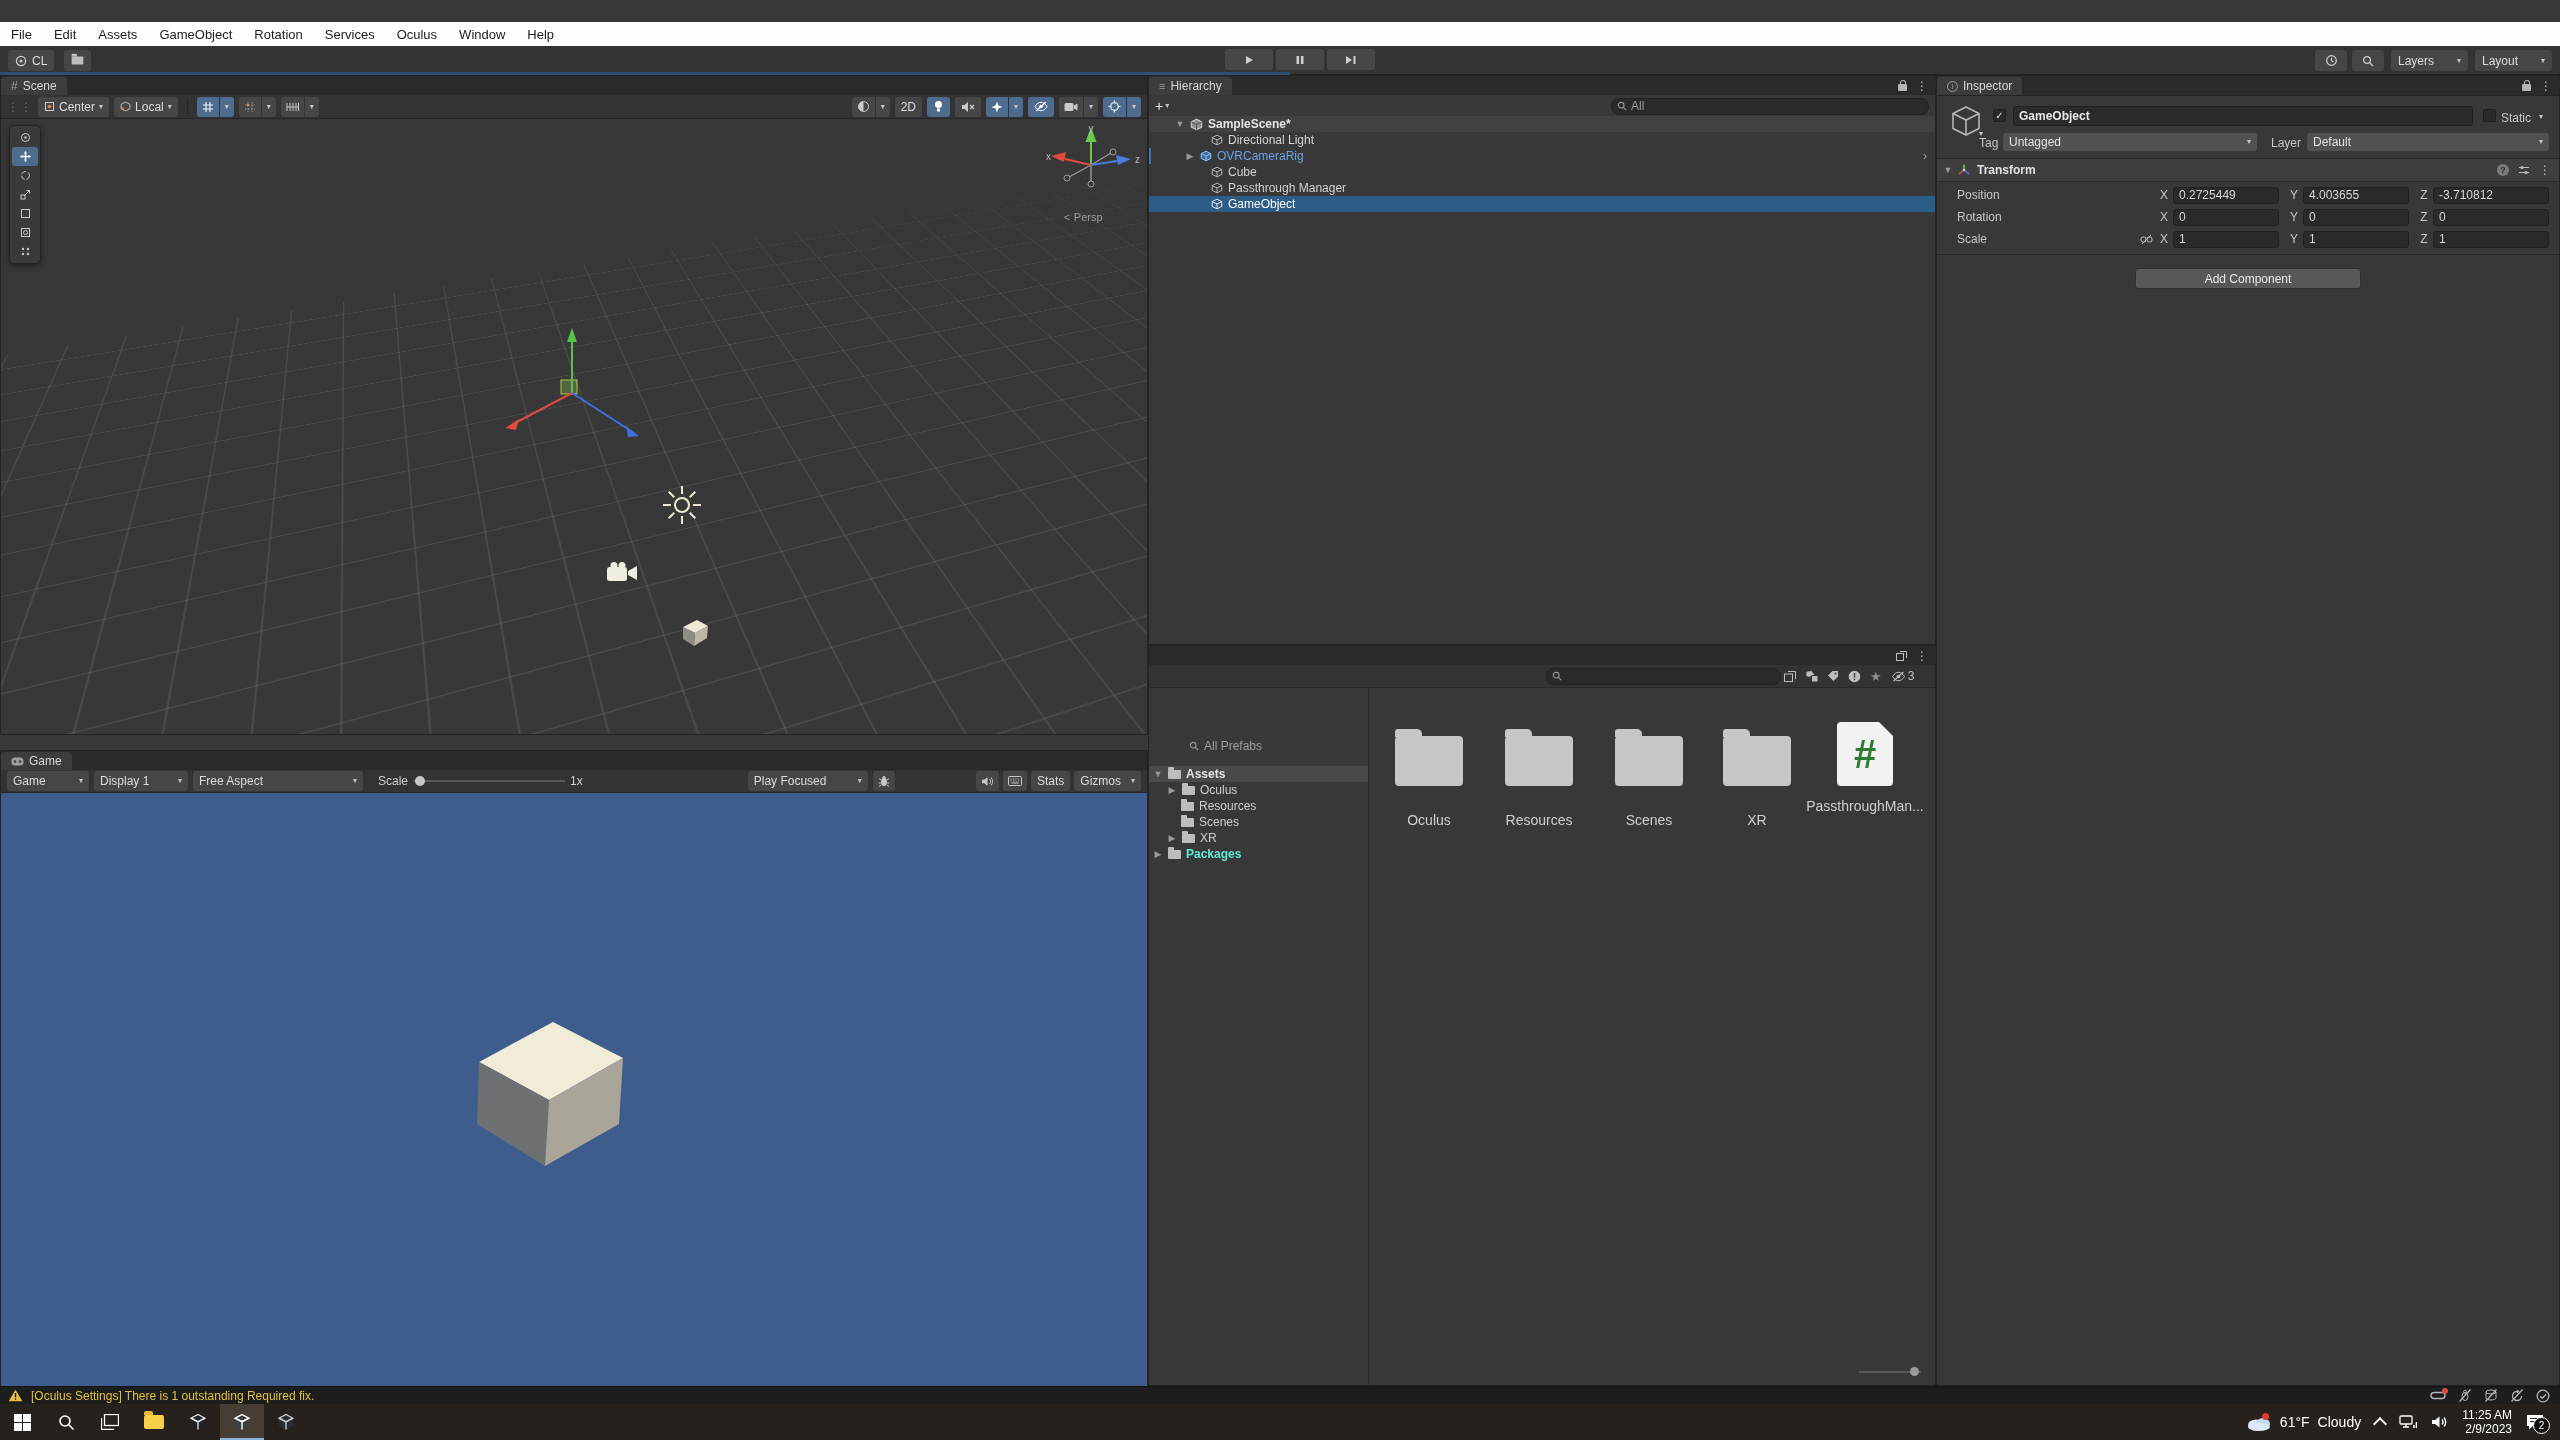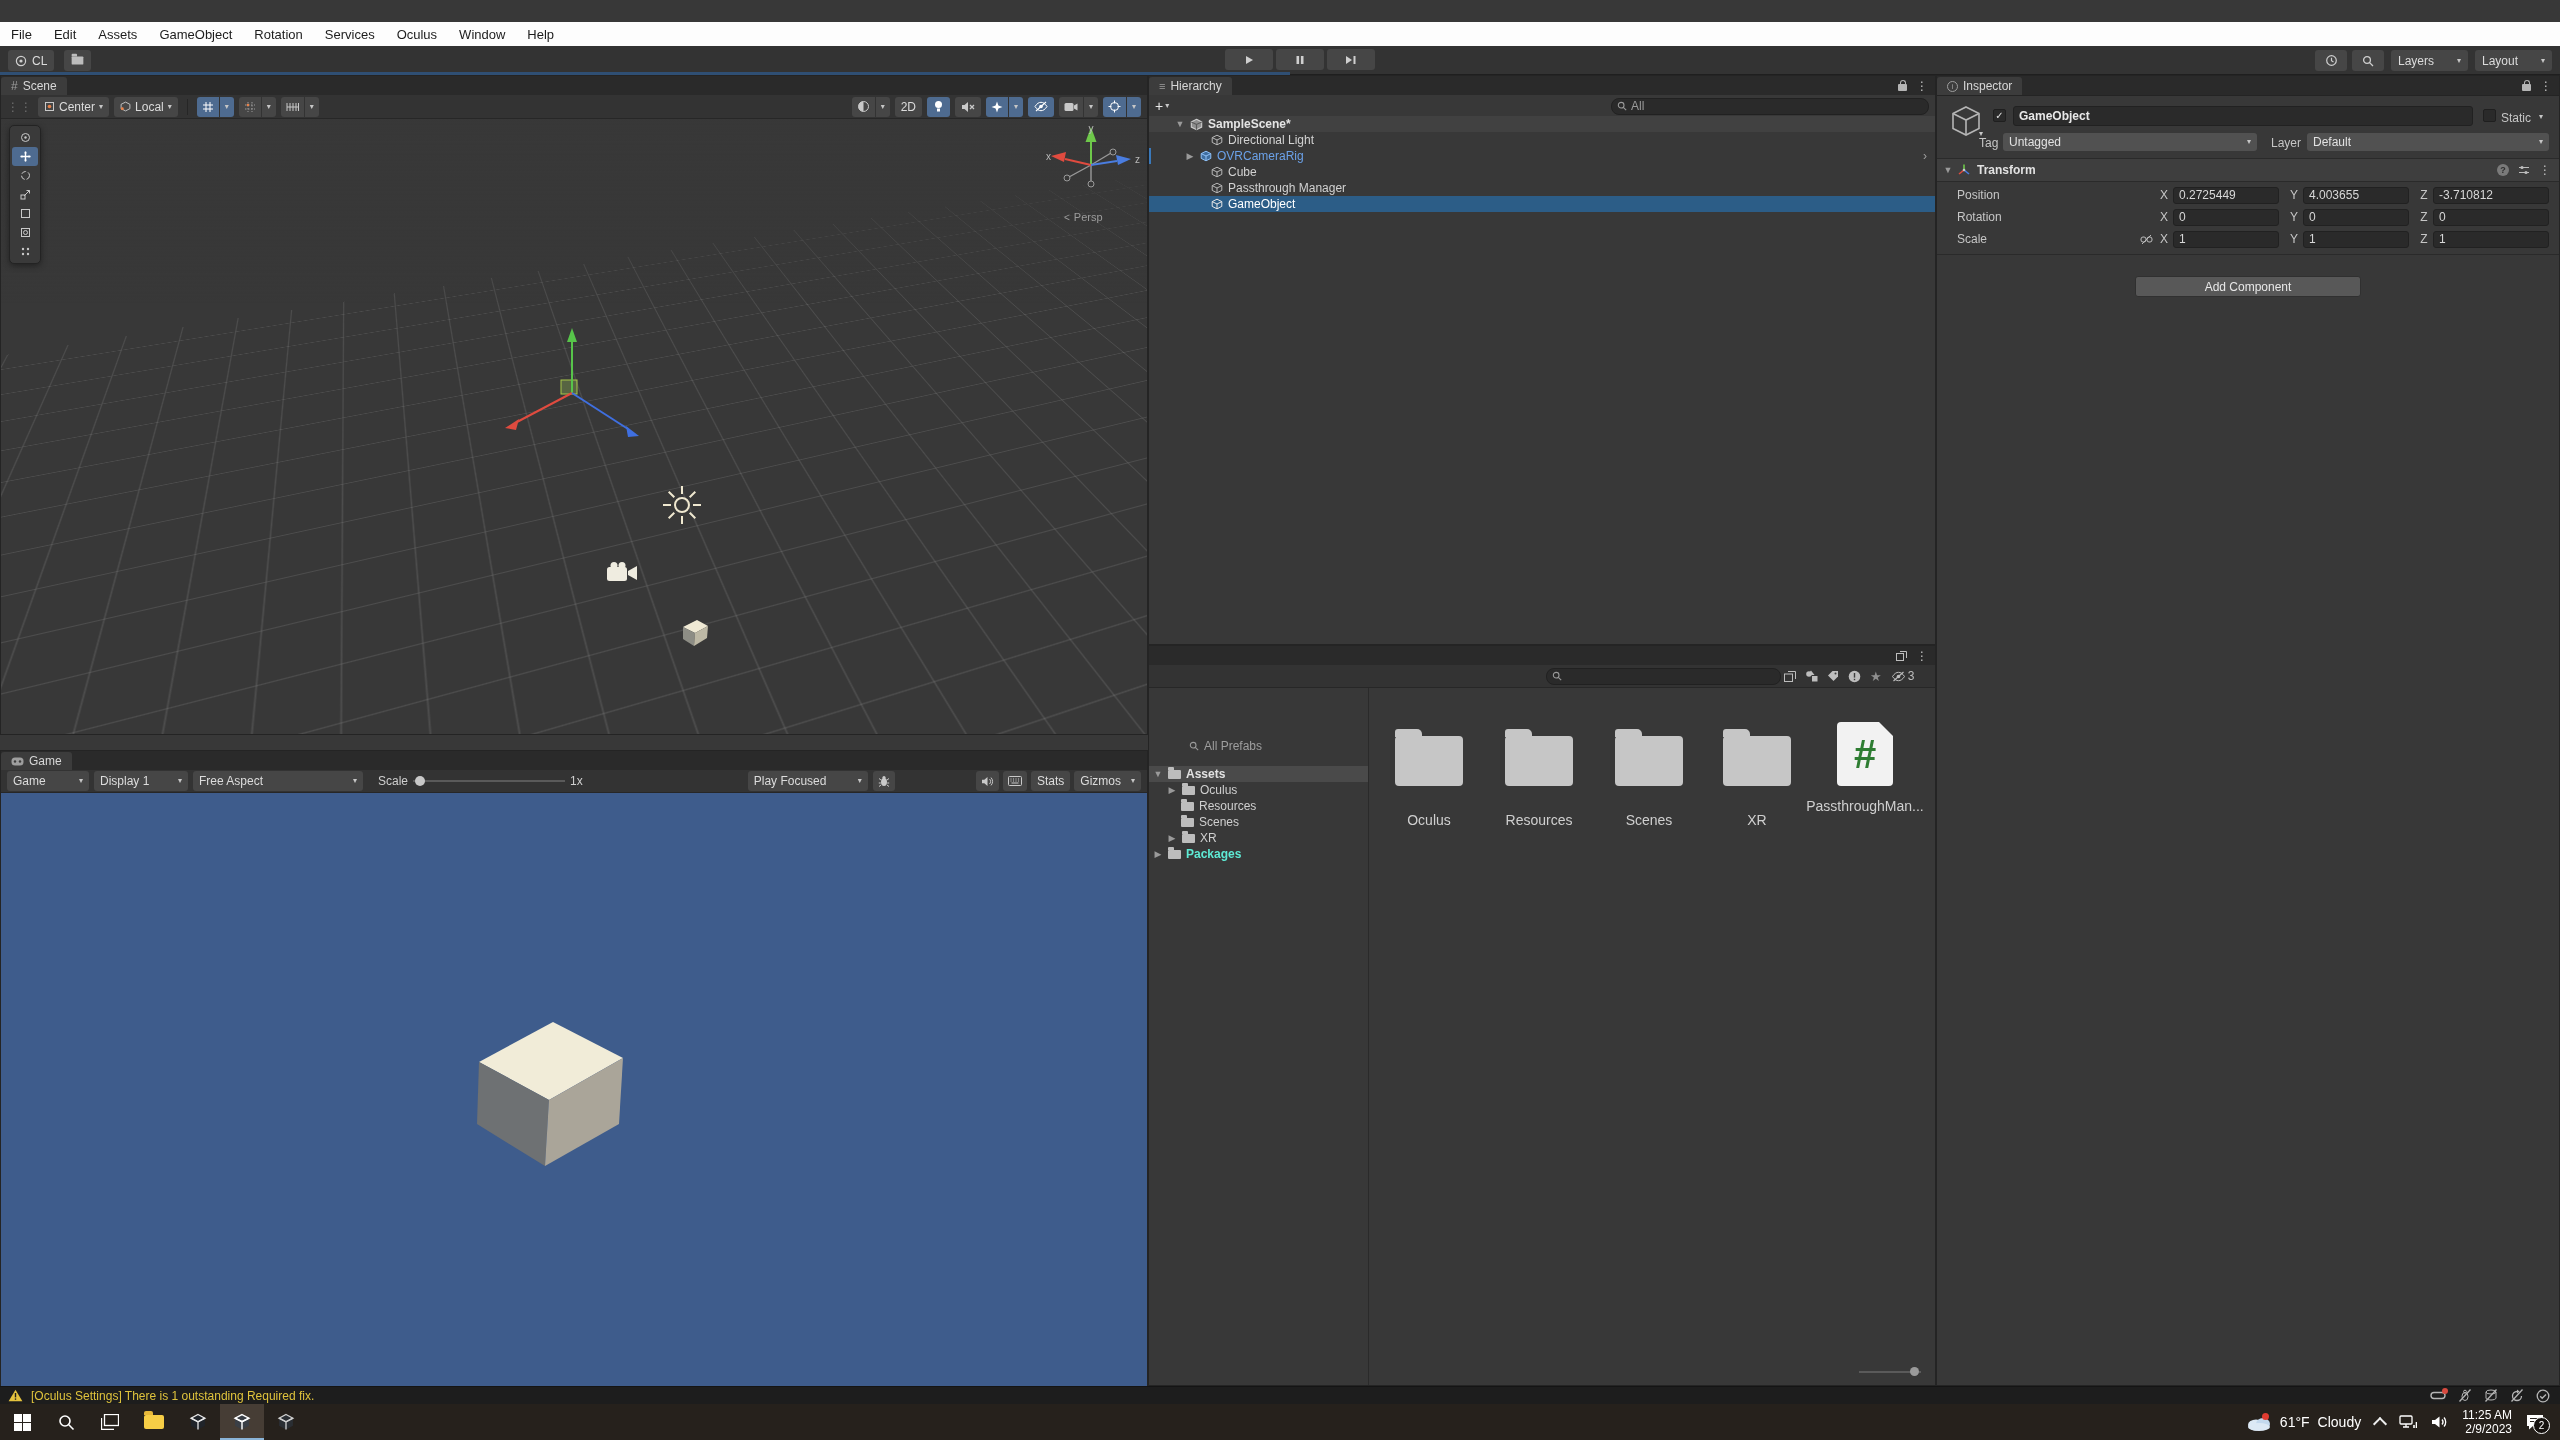--- a/index.html
+++ b/index.html
@@ -747,21 +747,21 @@
       <span class="axl" style="position:absolute;left:352px">Y</span>
       <div class="field" style="position:absolute;left:366px;width:106px">
           <span>1</span>
         </div>
       <span class="axl" style="position:absolute;left:482px">Z</span>
       <div class="field" style="position:absolute;left:496px;width:116px">
           <span>1</span>
         </div>
     </div>
     <div class="abs" style="left:0;right:0;top:178px;height:1px;background:#2a2a2a"></div>
-    <div class="addbtn" style="left:198px;top:200px;width:226px">
+    <div class="addbtn" style="left:198px;top:192px;width:226px">
         <span>Add Component</span>
       </div>
   </div>
 
 
   <div class="statusbar">
     <svg width="15" height="13" viewBox="0 0 15 13" style="margin:0 8px 0 8px">
         <path d="M7.5 0.8 14.4 12.2H0.6Z" fill="#e5c33e"></path>
         <rect x="6.8" y="4" width="1.4" height="4.4" fill="#1d1d1d"></rect>
         <rect x="6.8" y="9.4" width="1.4" height="1.4" fill="#1d1d1d"></rect>

